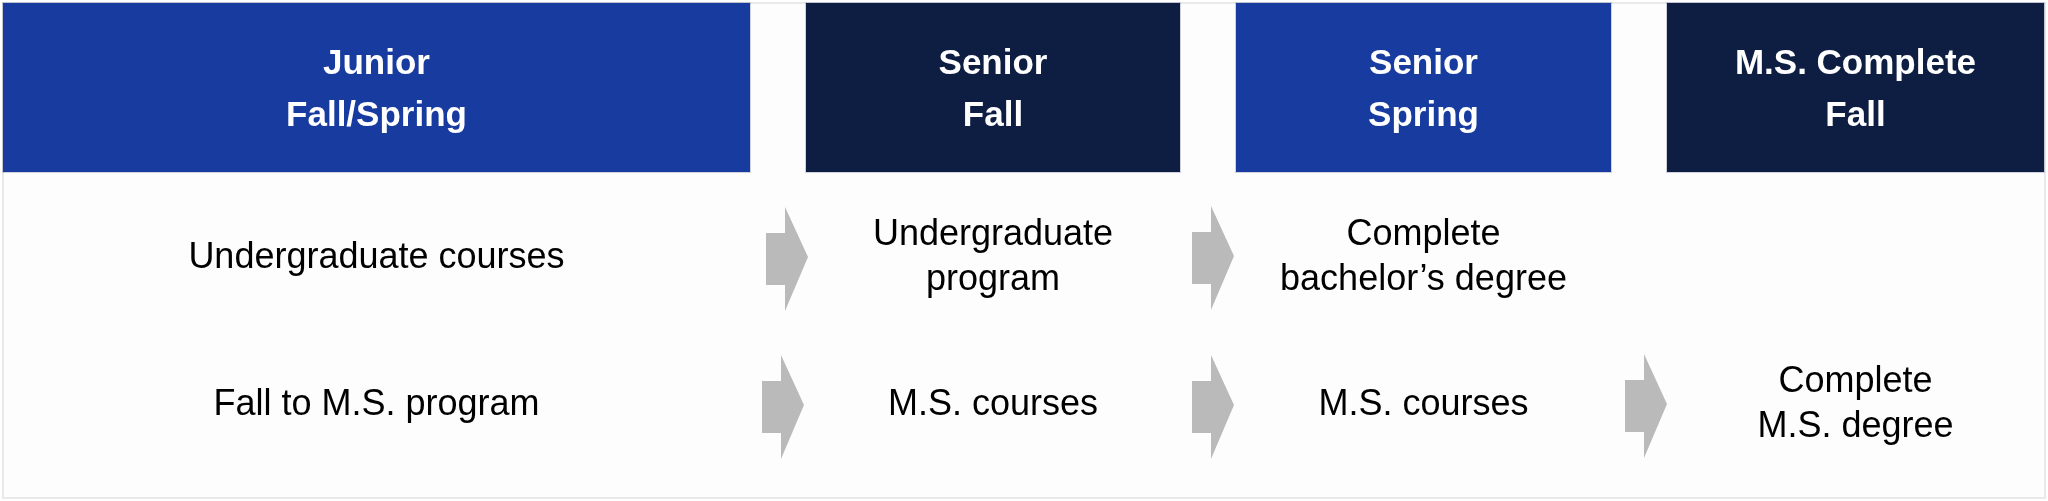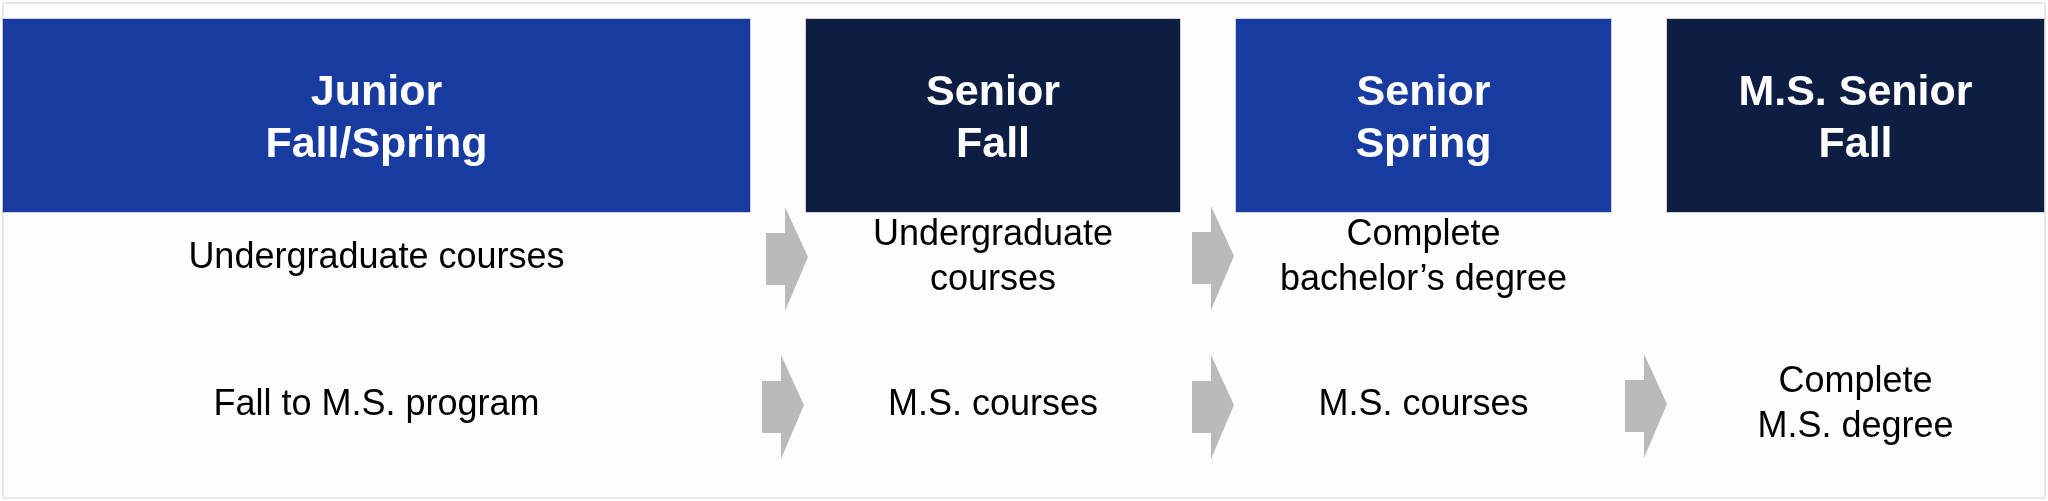--- a/index.html
+++ b/index.html
@@ -6,23 +6,23 @@
   body {
     width: 2048px; height: 501px; position: relative; overflow: hidden;
     background: #ffffff;
     font-family: "Liberation Sans", sans-serif;
   }
   .frame {
     position: absolute; left: 2px; top: 2px; width: 2040px; height: 493px;
     border: 2px solid #e9e9e9; background: #fdfdfd; box-sizing: content-box;
   }
   .header {
-    position: absolute; top: 19px; height: 193px;
+    position: absolute; top: 3px; height: 169px;
     display: flex; align-items: center; justify-content: center;
-    color: #ffffff; font-weight: bold; font-size: 43px; line-height: 52px;
+    color: #ffffff; font-weight: bold; font-size: 35px; line-height: 52px;
     text-align: center; white-space: pre-line;
     box-shadow: 0 0 0 1px rgba(120,130,160,0.35);
   }
   .cell {
     position: absolute; display: flex; align-items: center; justify-content: center;
     text-align: center; color: #000; font-size: 36px; line-height: 45px;
     white-space: pre-line;
   }
   .arrow { position: absolute; width: 42px; height: 104px; }
   .arrow svg { width: 100%; height: 100%; display: block; }
@@ -31,26 +31,26 @@
 <body>
 
 <div class="frame"></div>
 
 <div class="header" style="left:3px;width:747px;background:#173b9f;">Junior
 Fall/Spring</div>
 <div class="header" style="left:806px;width:374px;background:#0d1e42;">Senior
 Fall</div>
 <div class="header" style="left:1236px;width:375px;background:#173b9f;">Senior
 Spring</div>
-<div class="header" style="left:1667px;width:377px;background:#0d1e42;">M.S. Senior
+<div class="header" style="left:1667px;width:377px;background:#0d1e42;">M.S. Complete
 Fall</div>
 
 <div class="cell" style="left:3px;top:200px;width:747px;height:110px;">Undergraduate courses</div>
 <div class="cell" style="left:806px;top:200px;width:374px;height:110px;">Undergraduate
-courses</div>
+program</div>
 <div class="cell" style="left:1236px;top:200px;width:375px;height:110px;">Complete
 bachelor’s degree</div>
 <div class="cell" style="left:1667px;top:200px;width:377px;height:110px;"></div>
 
 <div class="cell" style="left:3px;top:347px;width:747px;height:110px;">Fall to M.S. program</div>
 <div class="cell" style="left:806px;top:347px;width:374px;height:110px;">M.S. courses</div>
 <div class="cell" style="left:1236px;top:347px;width:375px;height:110px;">M.S. courses</div>
 <div class="cell" style="left:1667px;top:347px;width:377px;height:110px;">Complete
 M.S. degree</div>
 

